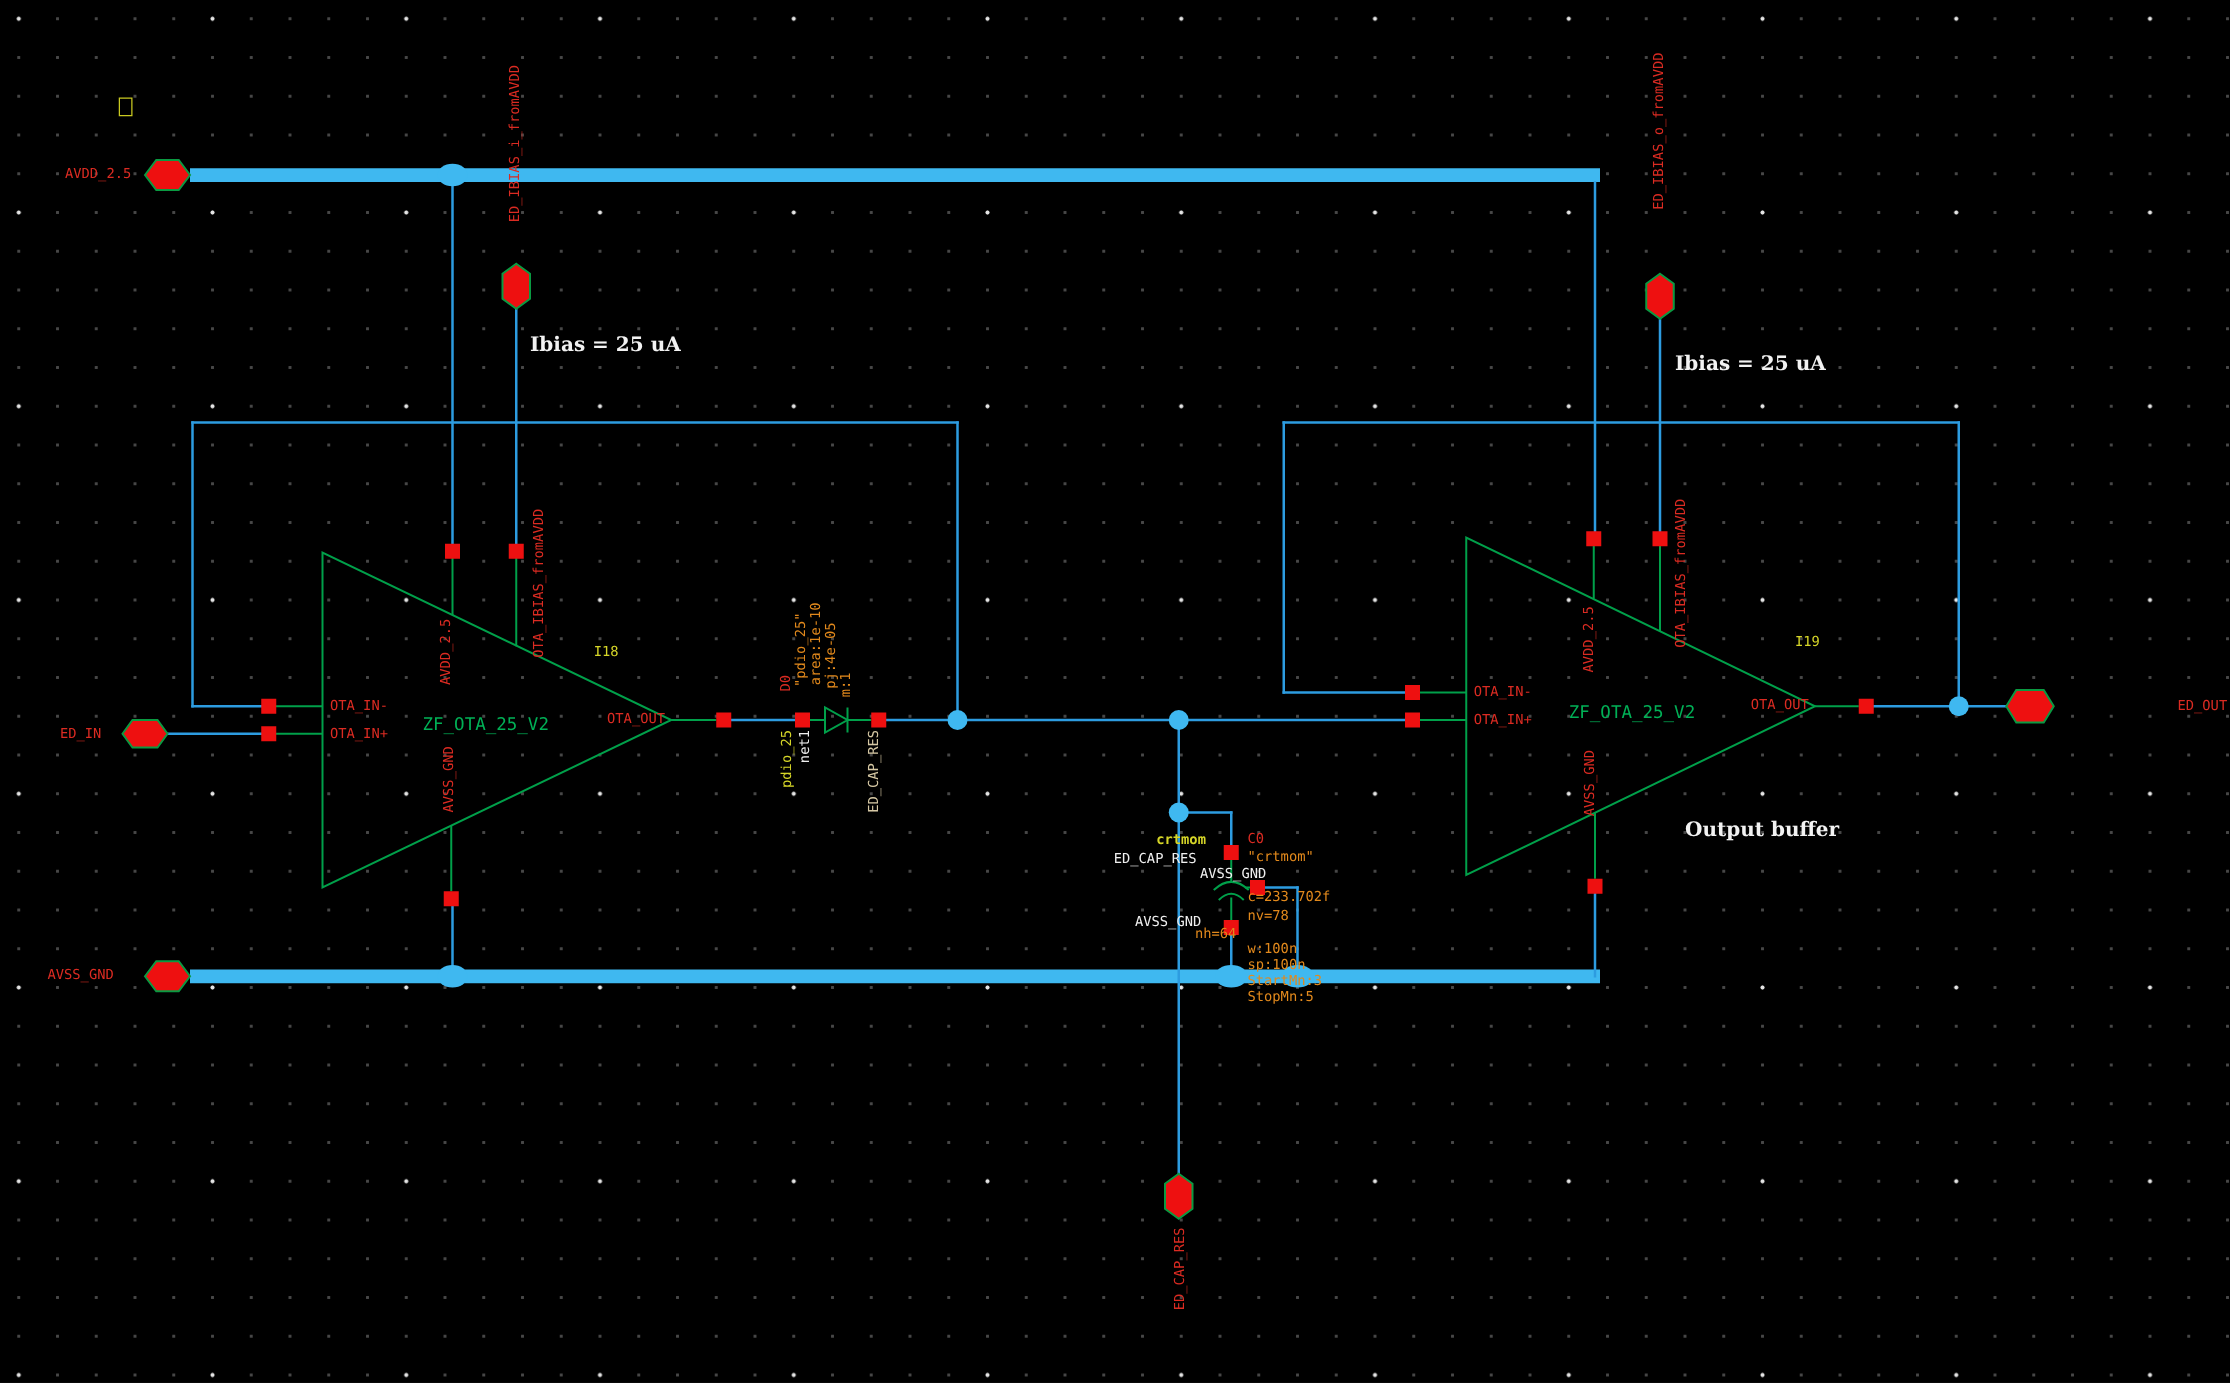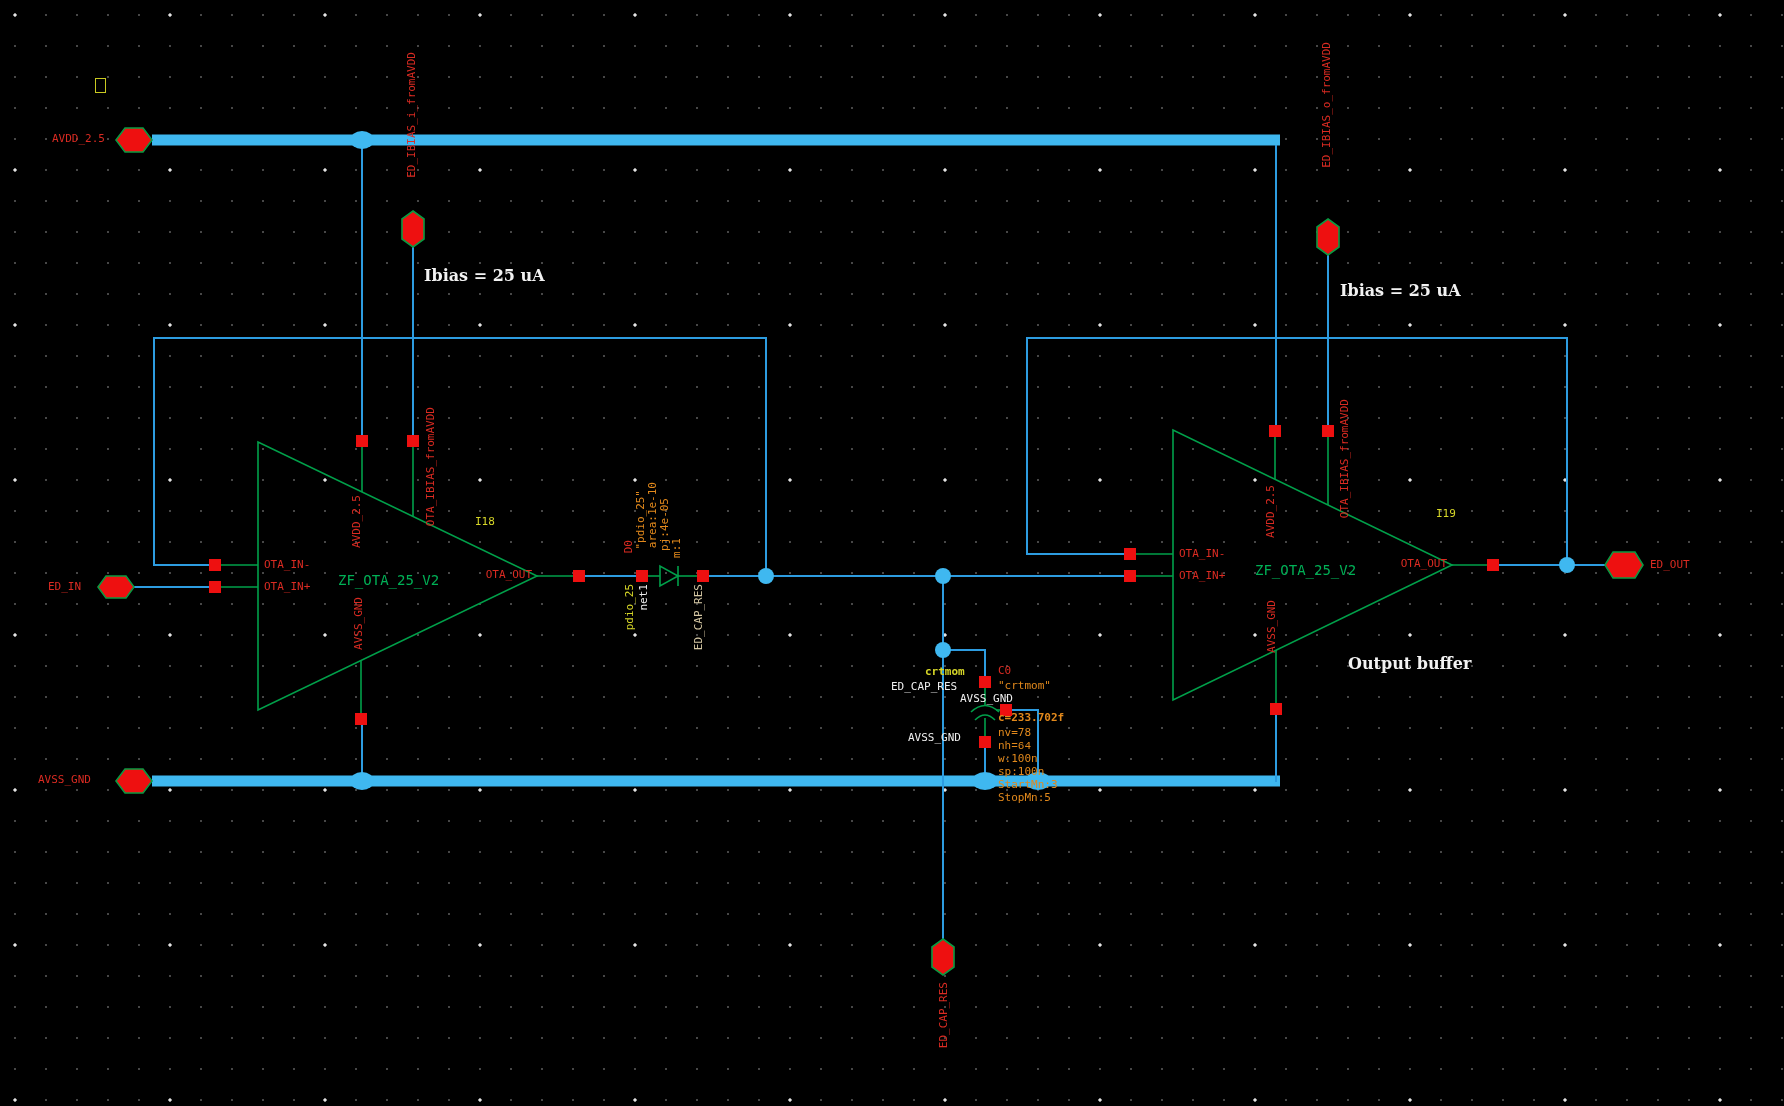--- a/index.html
+++ b/index.html
@@ -142,21 +142,21 @@
     <polygon class="pin" points="413,211 424,219 424,239 413,247 402,239 402,219"></polygon>
     <polygon class="pin" points="1328,219 1339,227 1339,247 1328,255 1317,247 1317,227"></polygon>
     <polygon class="pin" points="943,939 954,947 954,967 943,975 932,967 932,947"></polygon>
   </svg>
 
   <div class="marker" style="left:95px;top:78px;width:9px;height:13px;"></div>
 
   <div class="lbl red" style="left:52px;top:131px;">AVDD_2.5</div>
   <div class="lbl red" style="left:38px;top:772px;">AVSS_GND</div>
   <div class="lbl red" style="left:48px;top:579px;">ED_IN</div>
-  <div class="lbl red" style="left:1650px;top:557px;">ED_OUT</div>
+  <div class="lbl red" style="left:1742px;top:557px;">ED_OUT</div>
   <div class="lbl red vert" style="left:404px;top:52px;">ED_IBIAS_i_fromAVDD</div>
   <div class="lbl red vert" style="left:1319px;top:42px;">ED_IBIAS_o_fromAVDD</div>
   <div class="lbl red vert" style="left:936px;top:982px;">ED_CAP_RES</div>
 
   <div class="note" style="left:424px;top:266px;">Ibias = 25 uA</div>
   <div class="note" style="left:1340px;top:281px;">Ibias = 25 uA</div>
   <div class="note" style="left:1348px;top:654px;">Output buffer</div>
 
   <div class="lbl red" style="left:264px;top:557px;">OTA_IN-</div>
   <div class="lbl red" style="left:264px;top:579px;">OTA_IN+</div>
@@ -184,21 +184,21 @@
   <div class="lbl yellow vert" style="left:622px;top:584px;">pdio_25</div>
   <div class="lbl white vert" style="left:636px;top:584px;">net1</div>
   <div class="lbl cream vert" style="left:691px;top:584px;">ED_CAP_RES</div>
 
   <div class="lbl yellow" style="left:925px;top:664px;font-weight:bold;">crtmom</div>
   <div class="lbl white" style="left:891px;top:679px;">ED_CAP_RES</div>
   <div class="lbl red" style="left:998px;top:663px;">C0</div>
   <div class="lbl orange" style="left:998px;top:678px;">"crtmom"</div>
   <div class="lbl white" style="left:960px;top:691px;">AVSS_GND</div>
   <div class="lbl white" style="left:908px;top:730px;">AVSS_GND</div>
-  <div class="lbl orange" style="left:998px;top:710px;font-weight:bold;">c=233.702f</div>
+  <div class="lbl orange" style="left:998px;top:710px;">c=233.702f</div>
   <div class="lbl orange" style="left:998px;top:725px;">nv=78</div>
-  <div class="lbl orange" style="left:998px;top:739px;font-family:Liberation Mono, monospace;">nh=64</div>
+  <div class="lbl orange" style="left:956px;top:739px;">nh=64</div>
   <div class="lbl orange" style="left:998px;top:751px;">w:100n</div>
   <div class="lbl orange" style="left:998px;top:764px;">sp:100n</div>
   <div class="lbl orange" style="left:998px;top:777px;">StartMn:3</div>
   <div class="lbl orange" style="left:998px;top:790px;text-align:center;">StopMn:5</div>
 
 </div>
 
 </body></html>

